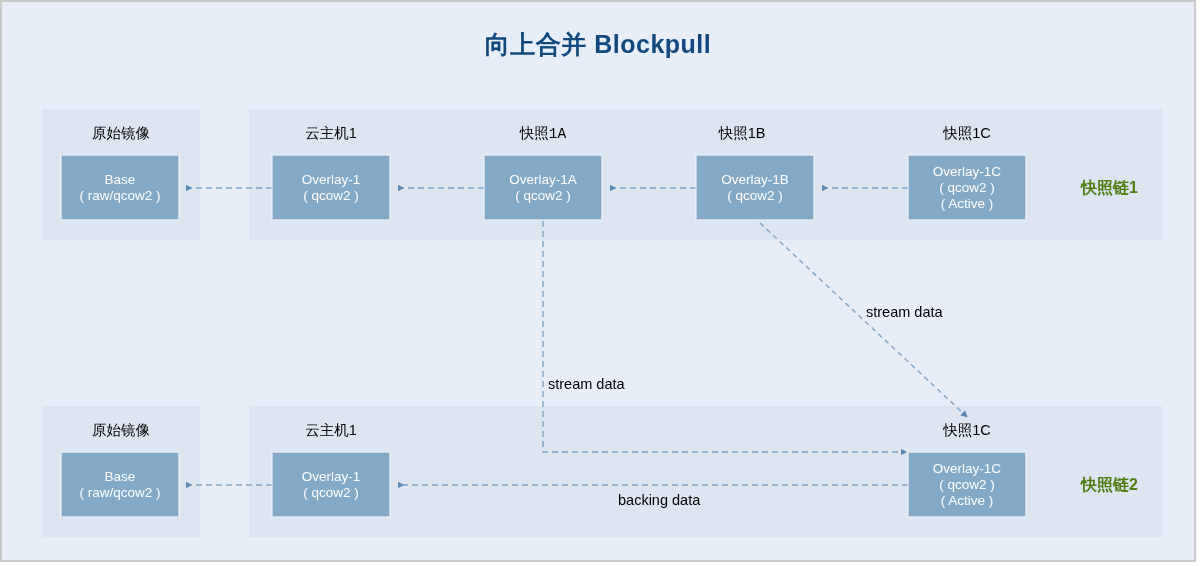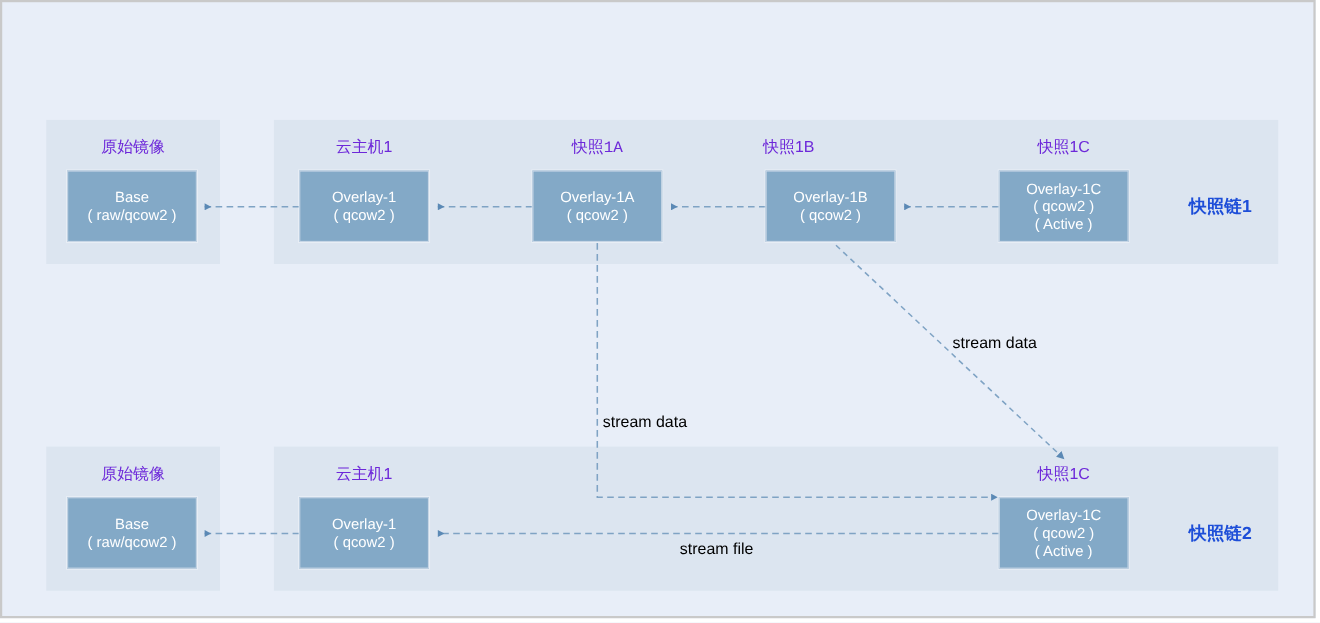--- a/index.html
+++ b/index.html
@@ -41,21 +41,21 @@
   
   .band {
     position: absolute;
     background: #dce5f0;
   }
 
   
   .cap {
     position: absolute;
     font-size: 14.5px;
-    color: #6d28d9;
+    color: #000000;
     text-align: center;
     white-space: nowrap;
   }
 
   
   .node {
     position: absolute;
     background: #83a9c7;
     border: 1px solid #c7d6e6;
     box-sizing: border-box;
@@ -69,21 +69,21 @@
     text-align: center;
     box-shadow: 0 0 0 1px rgba(255,255,255,0.35);
   }
   .node .ln { display: block; }
 
   
   .chain {
     position: absolute;
     font-size: 16px;
     font-weight: bold;
-    color: #1d4ed8;
+    color: #4d7c0f;
     white-space: nowrap;
   }
 
   
   .edge-label {
     position: absolute;
     font-size: 14.5px;
     color: #000000;
     white-space: nowrap;
   }
@@ -96,20 +96,21 @@
     width: 1196px;
     height: 562px;
     pointer-events: none;
   }
 </style>
 </head>
 <body>
 
 <div id="canvas">
 
+  <div class="title">向上合并 Blockpull</div>
 
   <div class="band" style="left:40px; top:107px; width:158px; height:131px;"></div>
   <div class="band" style="left:247px; top:107px; width:913px; height:131px;"></div>
 
   <div class="band" style="left:40px; top:404px; width:158px; height:131px;"></div>
   <div class="band" style="left:247px; top:404px; width:913px; height:131px;"></div>
 
   <svg id="wires" viewBox="0 0 1196 562" xmlns="http://www.w3.org/2000/svg">
     <defs>
       <marker id="arrL" markerWidth="7" markerHeight="7" refX="6" refY="3.2" orient="auto" markerUnits="userSpaceOnUse">
@@ -132,21 +133,21 @@
     <line x1="906" y1="483" x2="396" y2="483" stroke="#7fa3c4" stroke-width="1.4" stroke-dasharray="6 4" marker-end="url(#arrL)"></line>
 
     <path d="M541,219 L541,450 L900,450" fill="none" stroke="#7fa3c4" stroke-width="1.4" stroke-dasharray="6 4" marker-end="url(#arrR)"></path>
 
     <line x1="758" y1="221" x2="962" y2="412" stroke="#7fa3c4" stroke-width="1.4" stroke-dasharray="5 4" marker-end="url(#arrD)"></line>
   </svg>
 
   <div class="cap" style="left:40px; top:122px; width:158px;">原始镜像</div>
   <div class="cap" style="left:270px; top:122px; width:118px;">云主机1</div>
   <div class="cap" style="left:482px; top:122px; width:118px;font-family:Liberation Mono, monospace;">快照1A</div>
-  <div class="cap" style="left:656px; top:122px; width:118px;">快照1B</div>
+  <div class="cap" style="left:681px; top:122px; width:118px;">快照1B</div>
   <div class="cap" style="left:906px; top:122px; width:118px;">快照1C</div>
 
   <div class="node" style="left:59px; top:153px; width:118px; height:65px;">
     <span class="ln">Base</span>
     <span class="ln">( raw/qcow2 )</span>
   </div>
 
   <div class="node" style="left:270px; top:153px; width:118px; height:65px;">
     <span class="ln">Overlay-1</span>
     <span class="ln">( qcow2 )</span>
@@ -189,15 +190,15 @@
     <span class="ln">( qcow2 )</span>
     <span class="ln">( Active )</span>
   </div>
 
   <div class="chain" style="left:1079px; top:473px;">快照链2</div>
 
   <div class="edge-label" style="left:546px; top:374px;">stream data</div>
 
   <div class="edge-label" style="left:864px; top:302px;">stream data</div>
 
-  <div class="edge-label" style="left:616px; top:490px;">stream file</div>
+  <div class="edge-label" style="left:616px; top:490px;">backing data</div>
 
 </div>
 
 </body></html>

